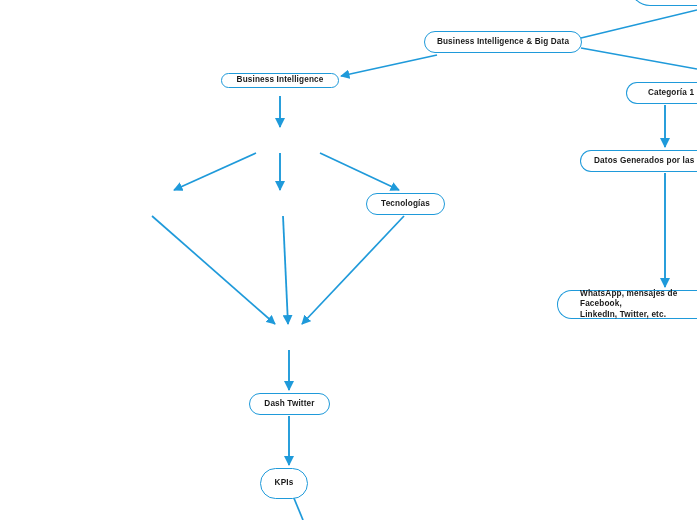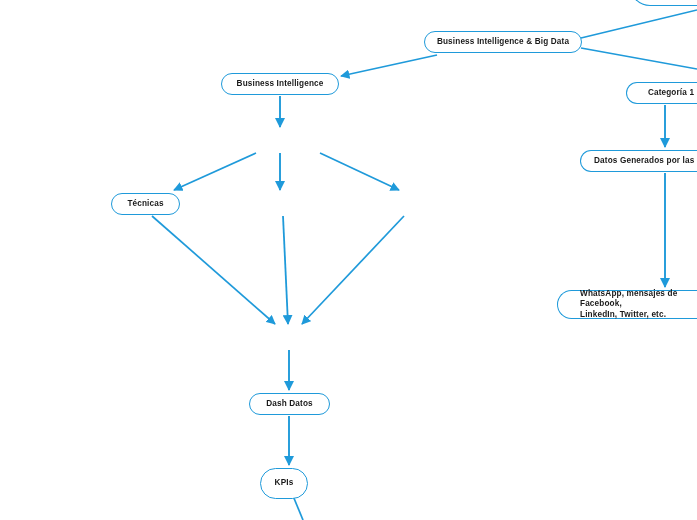--- a/index.html
+++ b/index.html
@@ -102,34 +102,34 @@
 
     <path d="M 665 105 L 665 147" stroke="#1f9ada" stroke-width="1.9" fill="none" marker-end="url(#arrow)"></path>
 
     <path d="M 665 173 L 665 287" stroke="#1f9ada" stroke-width="1.9" fill="none" marker-end="url(#arrow)"></path>
   </svg>
 
   <div class="node" style="left:424px; top:31px; width:158px; height:22px;">
     <span class="node-label">Business Intelligence &amp; Big Data</span>
   </div>
 
-  <div class="node" style="left:221px; top:73px; width:118px; height:22px;">
+  <div class="node" style="left:221px; top:73px; width:118px; height:15px;">
     <span class="node-label">Business Intelligence</span>
-  </div>
-
-
-  <div class="node" style="left:111px; top:193px; width:69px; height:22px;">
-    <span class="node-label">Técnicas</span>
   </div>
 
 
 
 
+  <div class="node" style="left:366px; top:193px; width:79px; height:22px;">
+    <span class="node-label">Tecnologías</span>
+  </div>
+
+
   <div class="node" style="left:249px; top:393px; width:81px; height:22px;">
-    <span class="node-label">Dash Datos</span>
+    <span class="node-label">Dash Twitter</span>
   </div>
 
   <div class="node" style="left:260px; top:468px; width:48px; height:31px;">
     <span class="node-label">KPIs</span>
   </div>
 
   <div class="node cut-right" style="left:626px; top:82px; width:89px; height:22px;">
     <span class="node-label">Categoría 1</span>
   </div>
 

